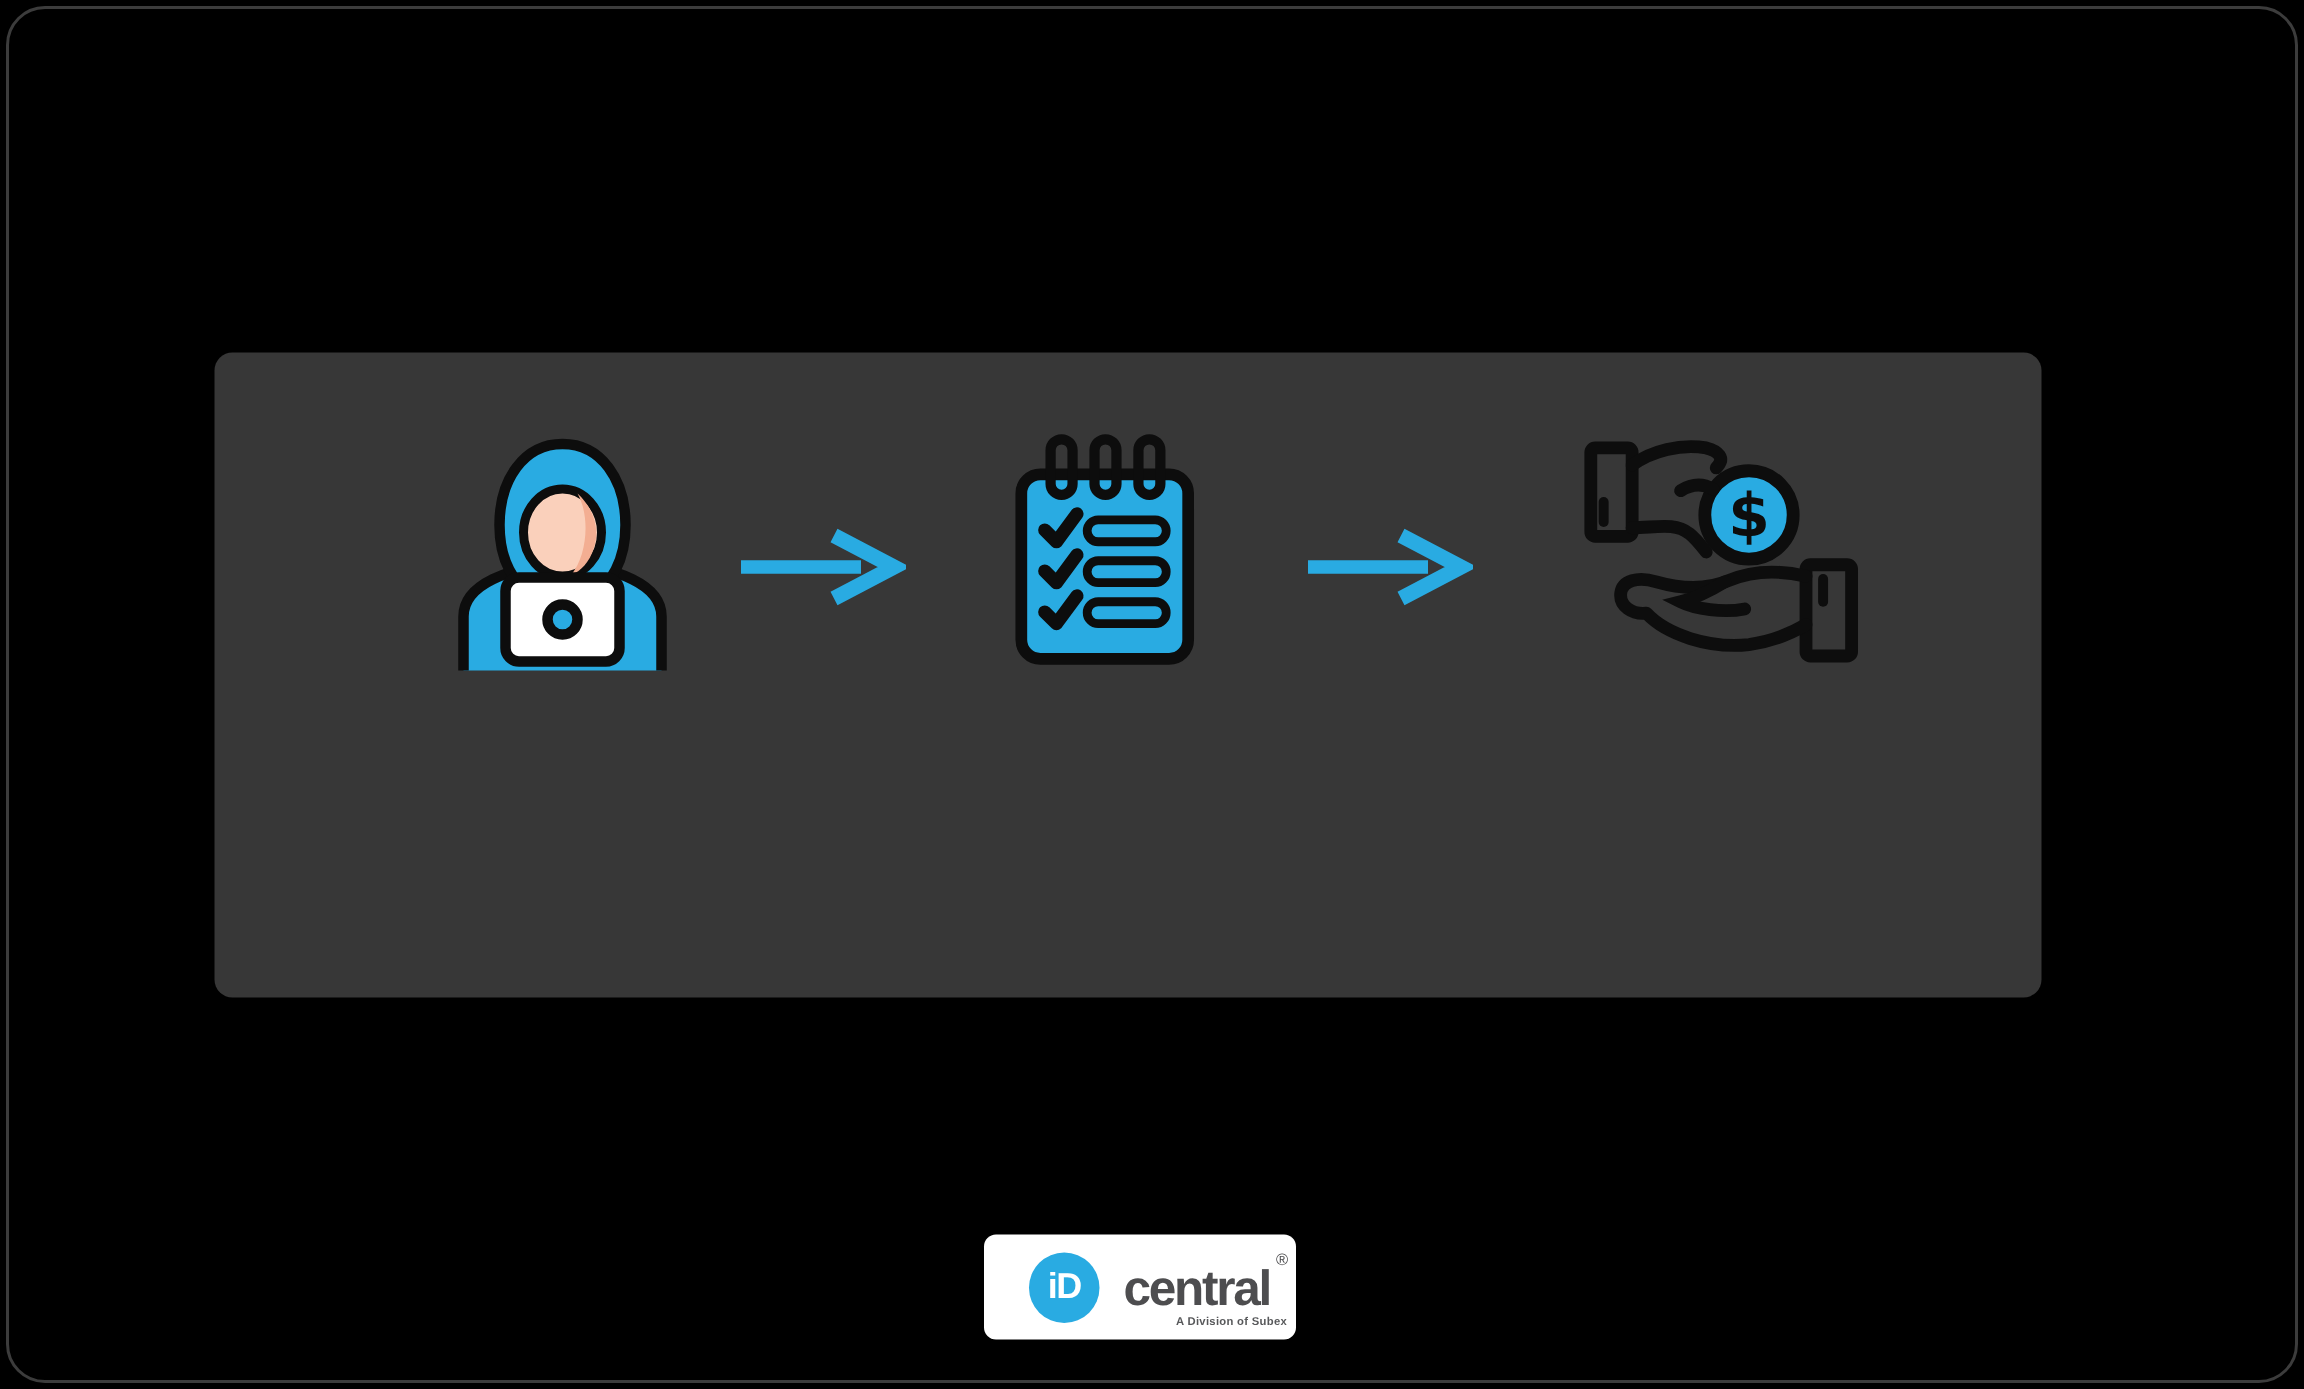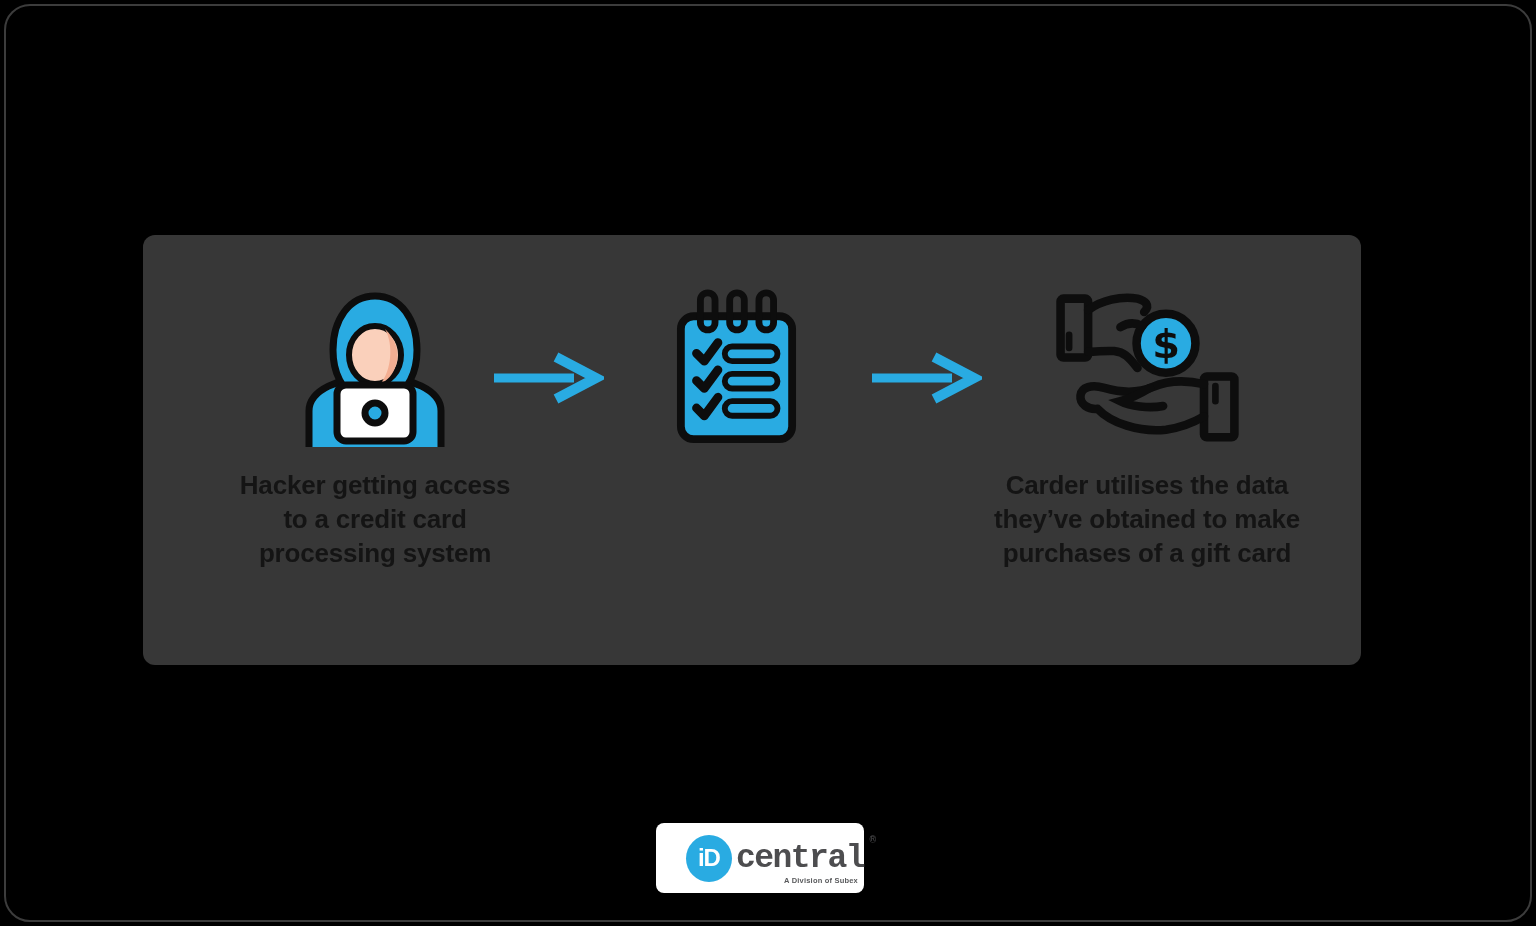--- a/index.html
+++ b/index.html
@@ -80,21 +80,21 @@
     background: var(--accent, #29abe2);
     color: var(--white, #fff);
     display: flex;
     align-items: center;
     justify-content: center;
     font-weight: 700;
     font-size: 24px;
     letter-spacing: -1px;
     text-align: center;
   }
-  .logo-wordmark-wrap { position: relative; margin-left: 4px; font-family: Liberation Mono, monospace; }
+  .logo-wordmark-wrap { position: relative; margin-left: 16px; }
   .logo-wordmark {
     color: var(--logo-text, #4d4d4f);
     font-size: 33px;
     font-weight: 700;
     letter-spacing: -1.5px;
     line-height: 1;
   }
   .logo-reg {
     position: absolute;
     right: -12px; top: -8px;
@@ -127,23 +127,20 @@
 
         <path class="f-accent s-ink" stroke-width="7" stroke-linejoin="round" d="M80,9 C54,9 38,33 38,63 C38,88 49,103 57,106 L103,106 C111,103 122,88 122,63 C122,33 106,9 80,9 Z"></path>
 
         <ellipse class="f-face s-ink" stroke-width="6" cx="80" cy="68" rx="26" ry="29"></ellipse>
         <path class="f-shade" d="M90,42 C101,52 105,66 101,78 C98,88 92,94 86,96 C96,84 99,58 90,42 Z"></path>
 
         <rect class="f-white s-ink" stroke-width="7" x="42" y="98" width="76" height="56" rx="9"></rect>
         <circle class="f-accent s-ink" stroke-width="7" cx="80" cy="126" r="10"></circle>
       </svg>
     </div>
-    <div class="step-label">Hacker getting access
-to a credit card
-processing system</div>
   </div>
 
   <svg class="arrow arrow-1" width="112" height="52" viewBox="0 0 112 52">
     <line class="s-accent" stroke-width="9" x1="2" y1="26" x2="82" y2="26"></line>
     <polyline class="f-none s-accent" stroke-width="10" points="64,5 104,26 64,47"></polyline>
   </svg>
 
   <div class="step step-2">
     <div class="icon-box">
       <svg width="127" height="161" viewBox="0 0 130 165">
@@ -183,23 +180,20 @@
         <path class="f-none s-ink" stroke-width="9" stroke-linecap="round" d="M72,40 C80,35 88,35 95,39"></path>
         <path class="f-none s-ink" stroke-width="9" stroke-linecap="round" d="M38,66 C54,66 68,62 78,70 C82,73 86,78 90,83"></path>
 
         <rect class="f-none s-ink" stroke-width="9" x="160" y="92" width="32" height="64" rx="3"></rect>
         <line class="s-ink" stroke-width="7" stroke-linecap="round" x1="172" y1="102" x2="172" y2="118"></line>
 
         <path class="f-none s-ink" stroke-width="9" stroke-linecap="round" stroke-linejoin="round" d="M160,100 C138,95 120,97 106,103 C92,109 76,110 55,104 C42,100 31,103 30,112 C29,121 38,127 48,126 C62,141 92,151 120,148 C135,146 148,141 160,134"></path>
         <path class="f-none s-ink" stroke-width="9" stroke-linecap="round" d="M103,104 C90,112 80,116 72,118 C82,123 102,126 117,123"></path>
       </svg>
     </div>
-    <div class="step-label">Carder utilises the data
-they’ve obtained to make
-purchases of a gift card</div>
   </div>
 
 </div>
 
 <div class="logo-card">
   <div class="logo-mark">iD</div>
   <div class="logo-wordmark-wrap">
     <span class="logo-wordmark">central</span>
     <span class="logo-reg">®</span>
   </div>

